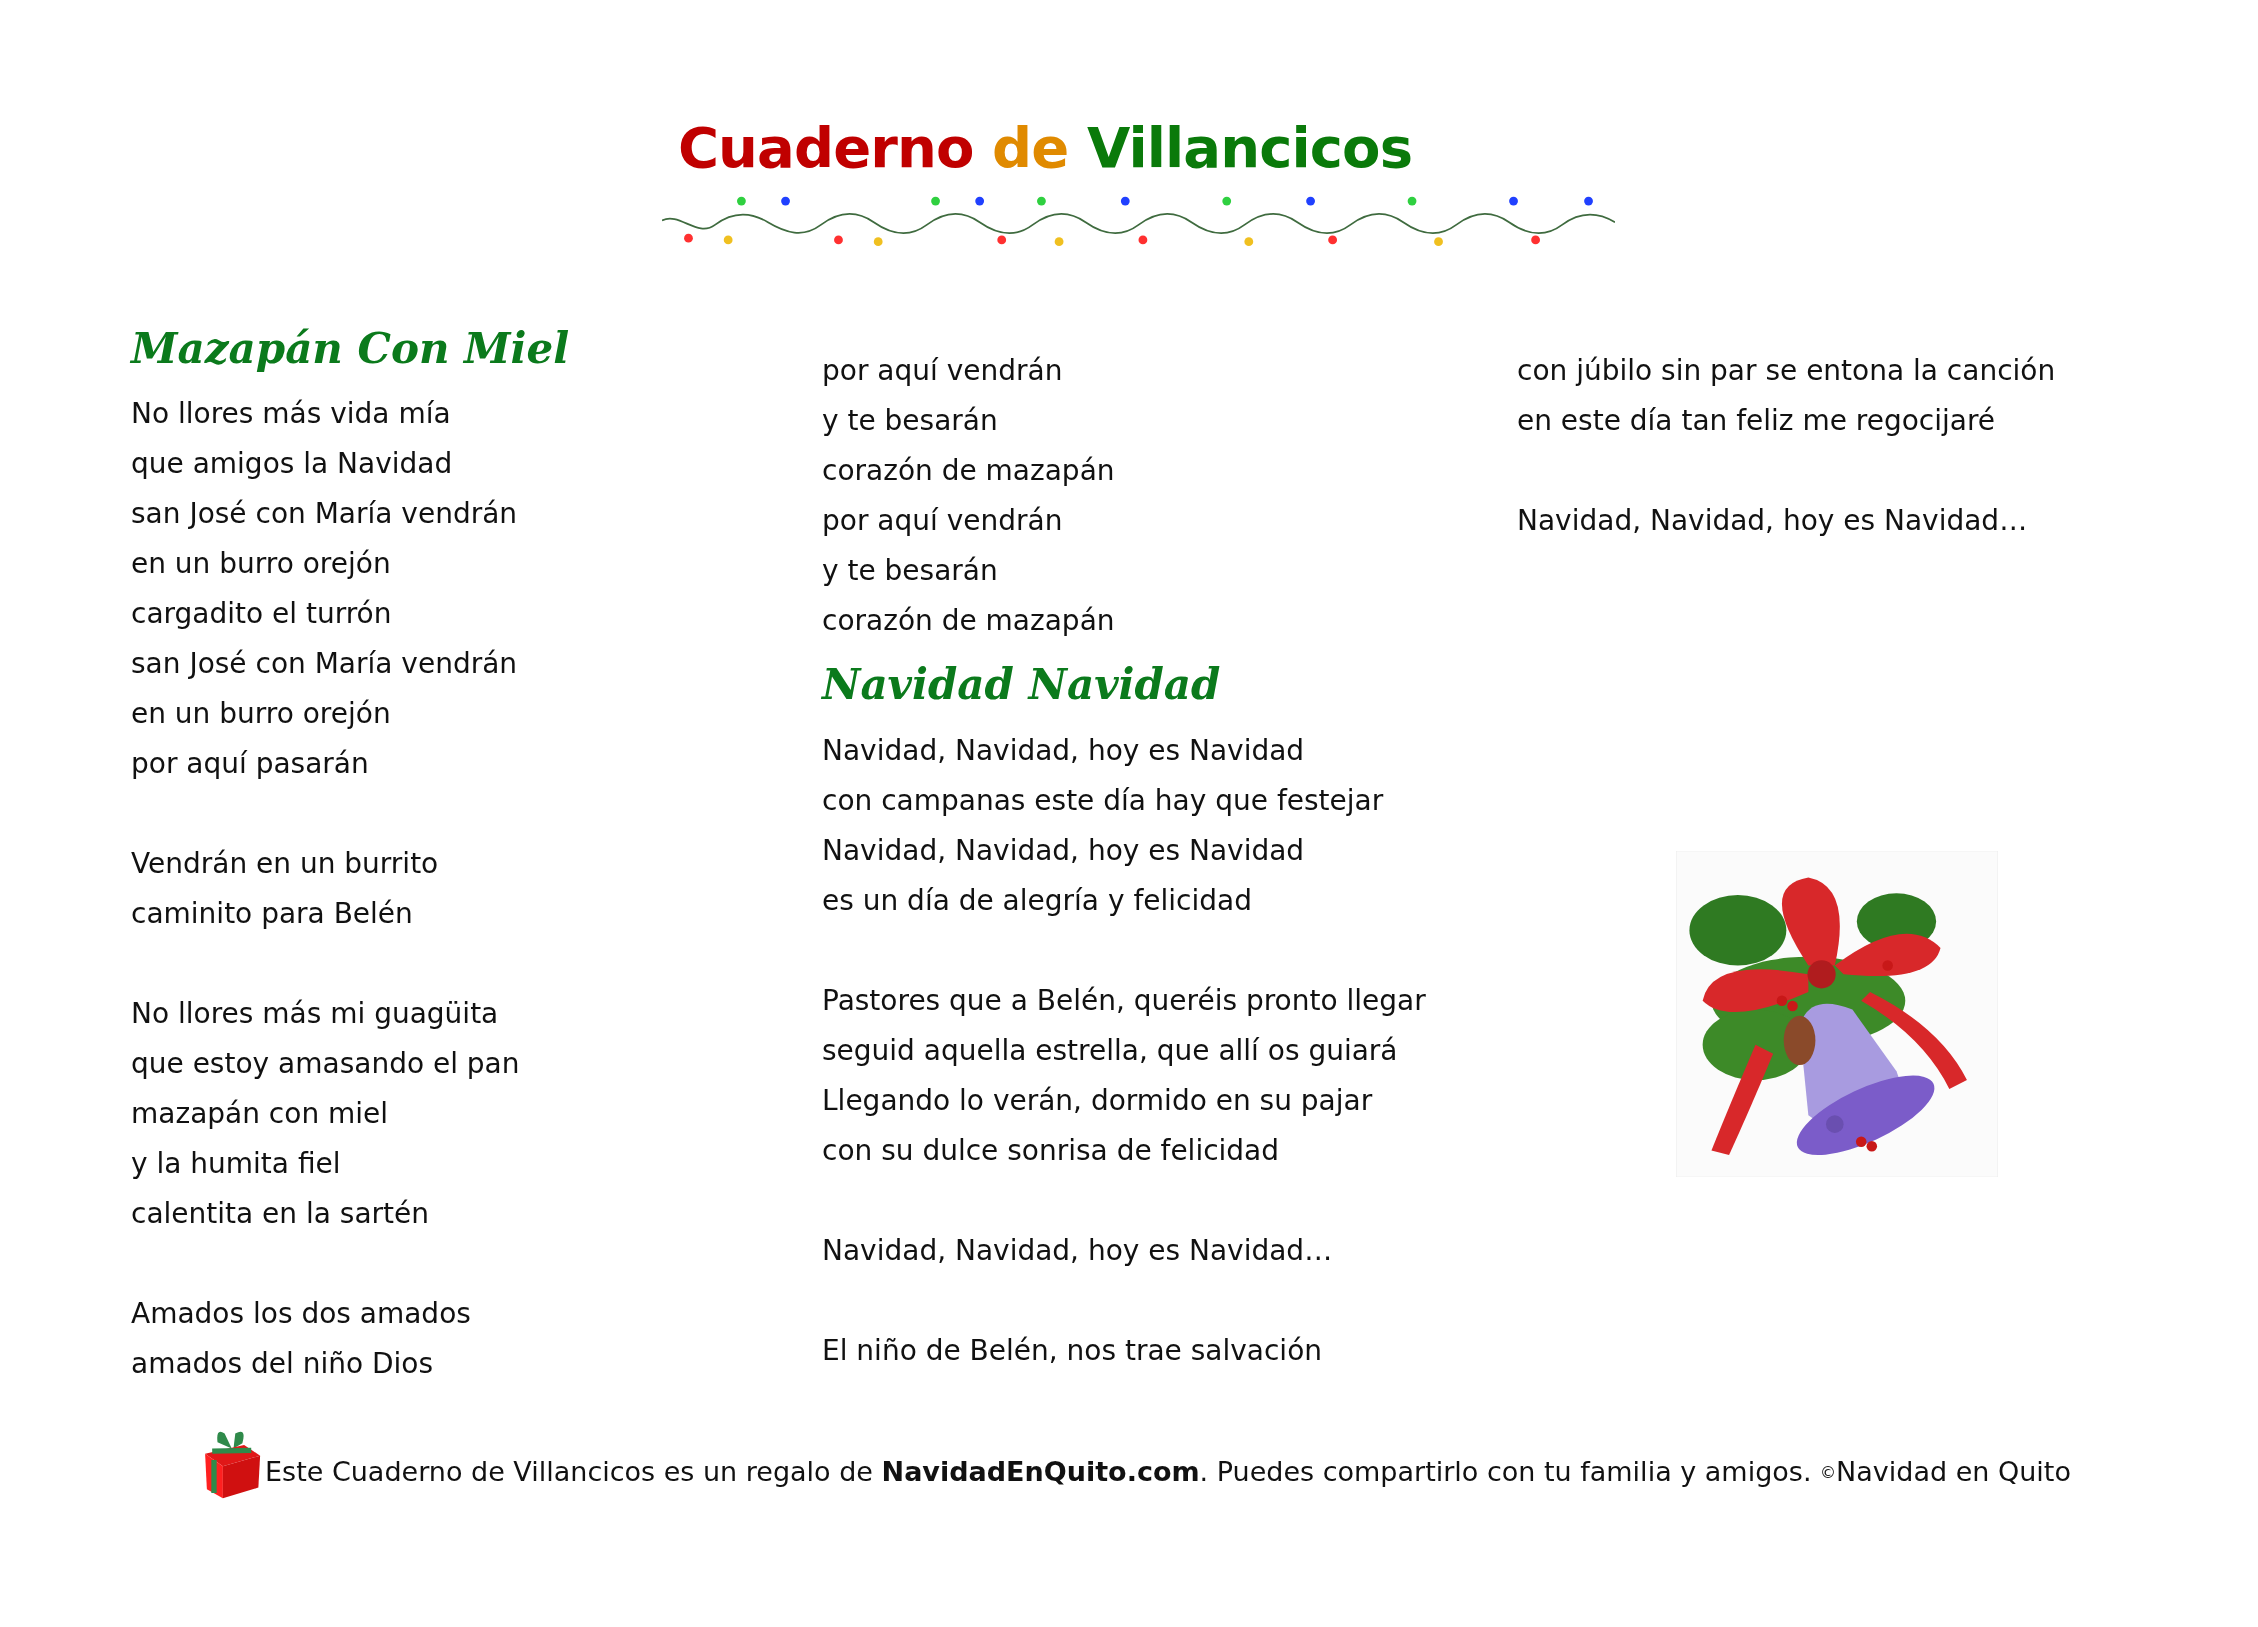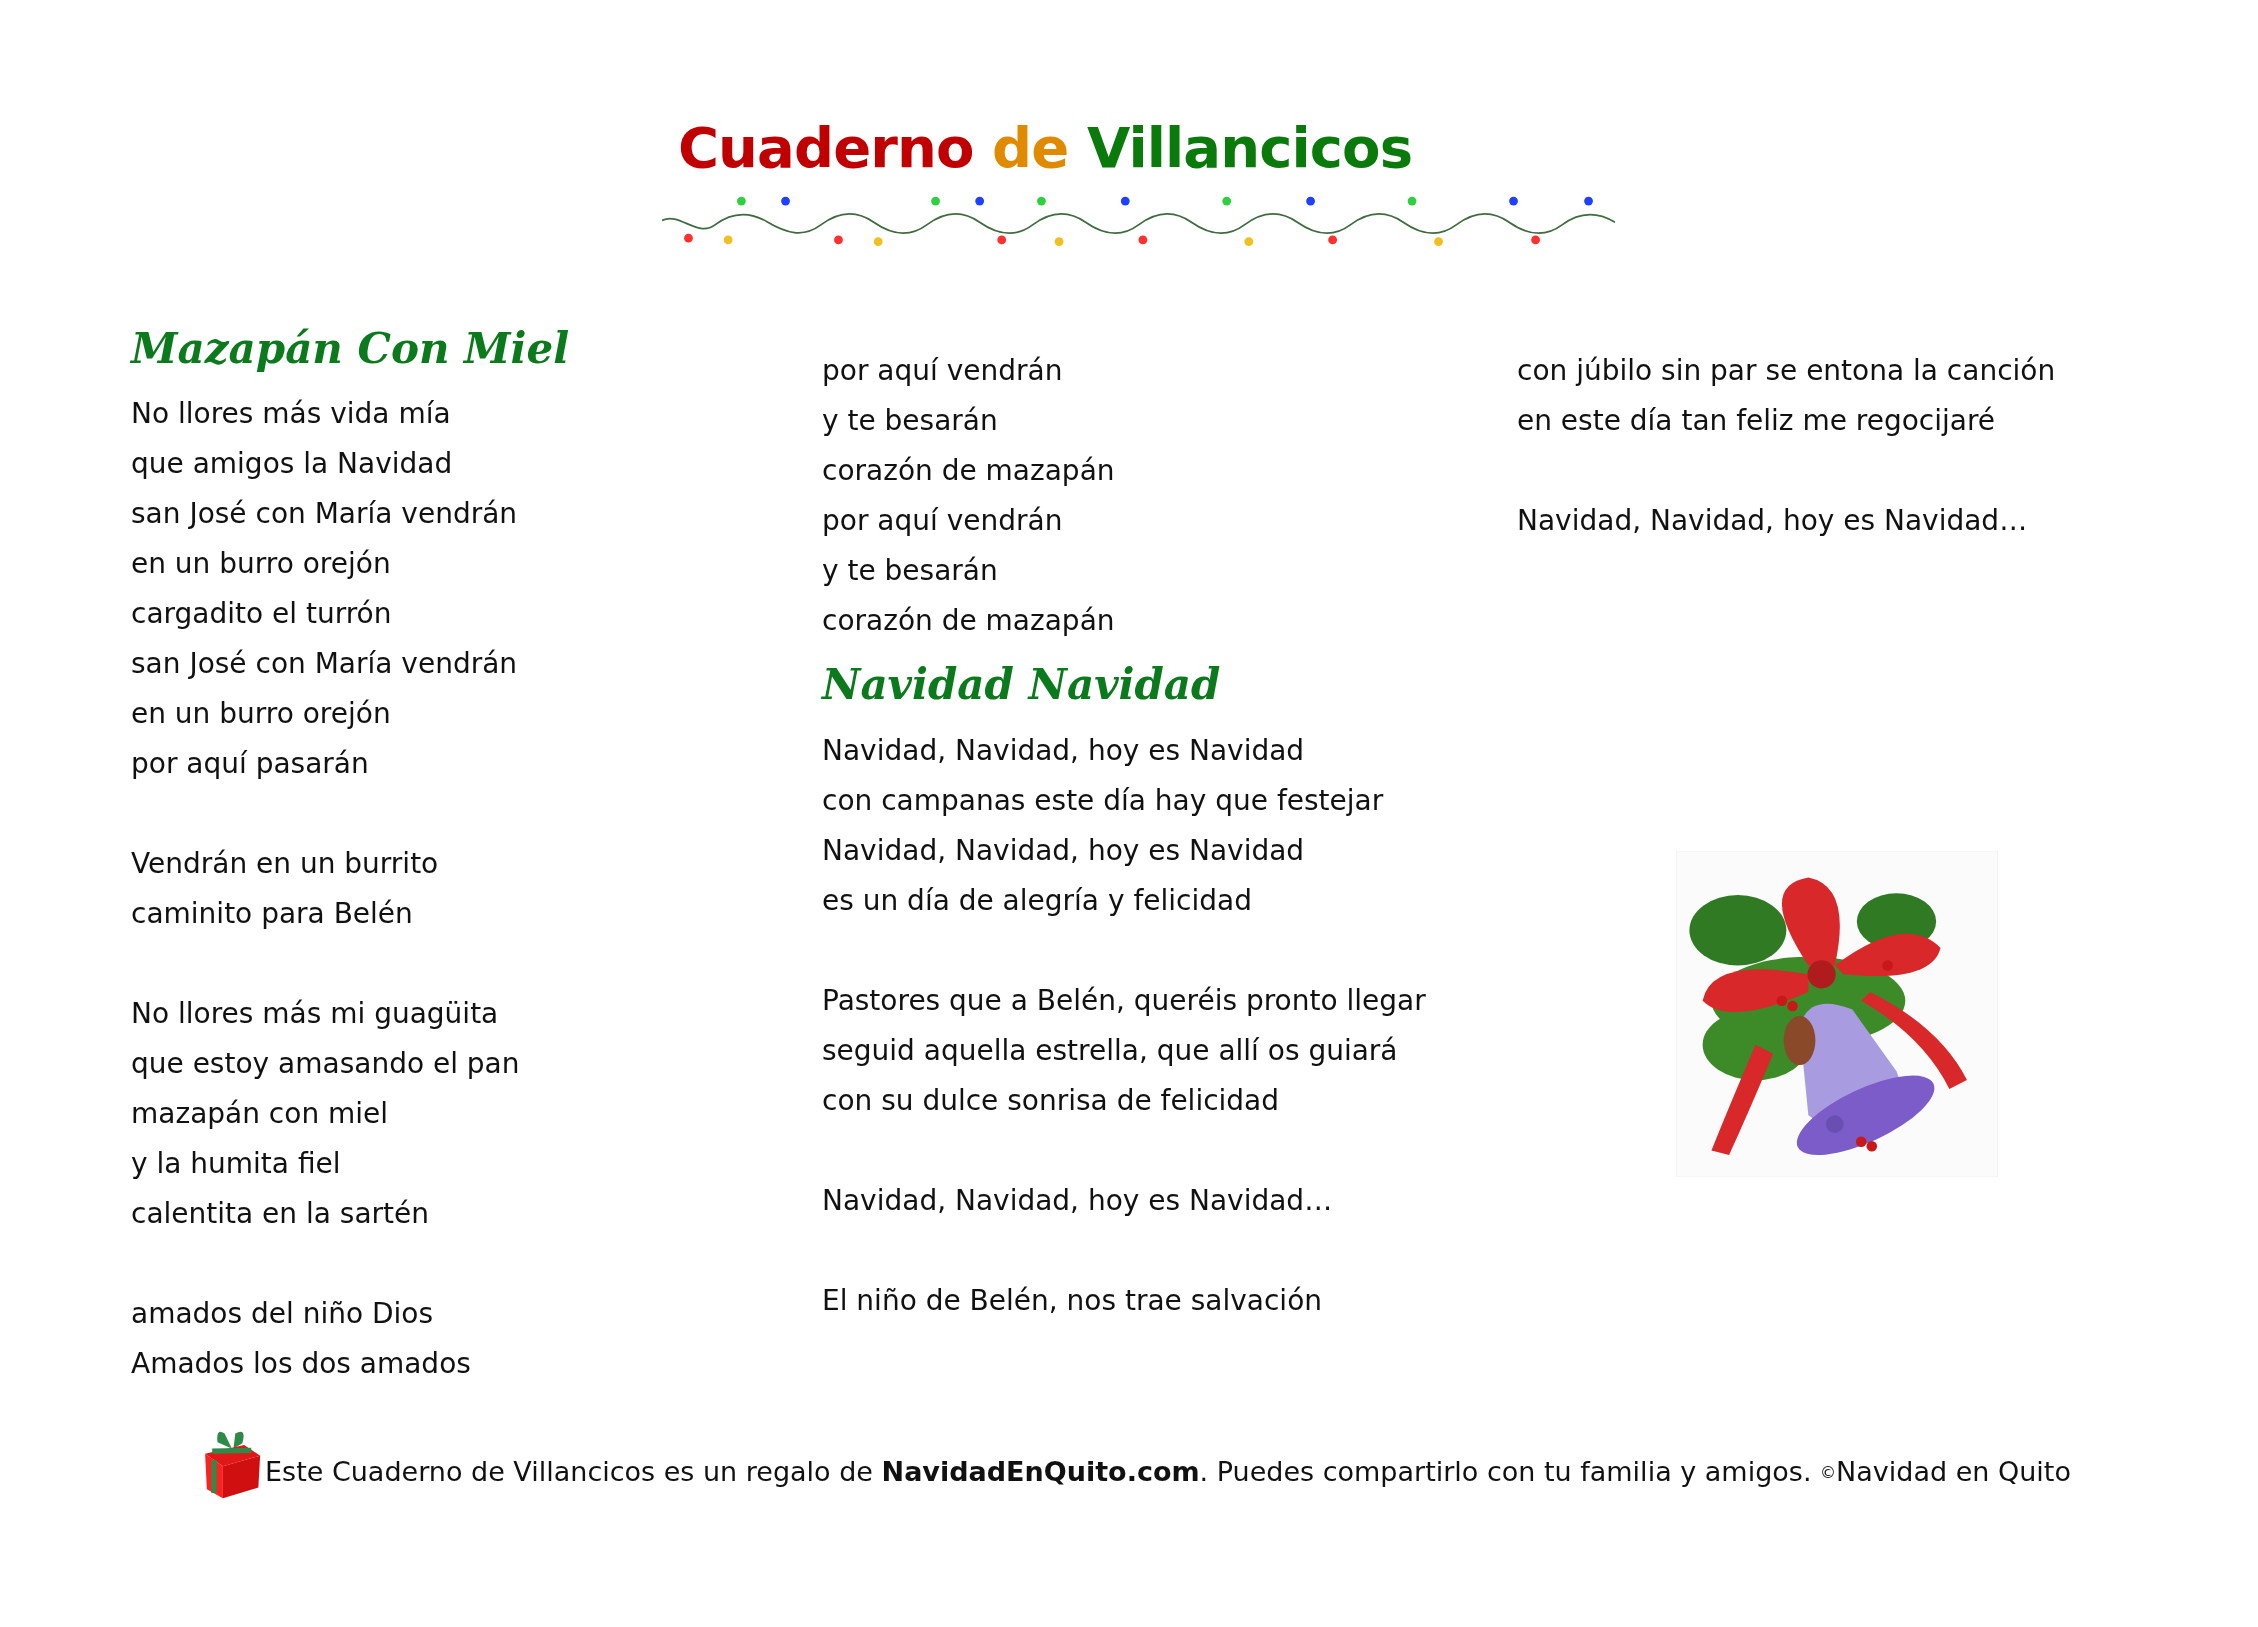--- a/index.html
+++ b/index.html
@@ -69,41 +69,42 @@
     <div class="line"></div>
     <div class="line">Vendrán en un burrito</div>
     <div class="line">caminito para Belén</div>
     <div class="line"></div>
     <div class="line">No llores más mi guagüita</div>
     <div class="line">que estoy amasando el pan</div>
     <div class="line">mazapán con miel</div>
     <div class="line">y la humita fiel</div>
     <div class="line">calentita en la sartén</div>
     <div class="line"></div>
+    <div class="line">Amados los dos amados</div>
     <div class="line">amados del niño Dios</div>
-    <div class="line">Amados los dos amados</div>
   </div>
 </div>
 
 <div class="col" style="left:822px; top:346px;">
   <div class="line">por aquí vendrán</div>
   <div class="line">y te besarán</div>
   <div class="line">corazón de mazapán</div>
   <div class="line">por aquí vendrán</div>
   <div class="line">y te besarán</div>
   <div class="line">corazón de mazapán</div>
   <h2 class="song-title" style="margin-top:8px;">Navidad Navidad</h2>
   <div style="margin-top:10px;">
     <div class="line">Navidad, Navidad, hoy es Navidad</div>
     <div class="line">con campanas este día hay que festejar</div>
     <div class="line">Navidad, Navidad, hoy es Navidad</div>
     <div class="line">es un día de alegría y felicidad</div>
     <div class="line"></div>
     <div class="line">Pastores que a Belén, queréis pronto llegar</div>
     <div class="line">seguid aquella estrella, que allí os guiará</div>
+    <div class="line">Llegando lo verán, dormido en su pajar</div>
     <div class="line">con su dulce sonrisa de felicidad</div>
     <div class="line"></div>
     <div class="line">Navidad, Navidad, hoy es Navidad…</div>
     <div class="line"></div>
     <div class="line">El niño de Belén, nos trae salvación</div>
   </div>
 </div>
 
 <div class="col" style="left:1517px; top:346px;">
   <div class="line">con júbilo sin par se entona la canción</div>

